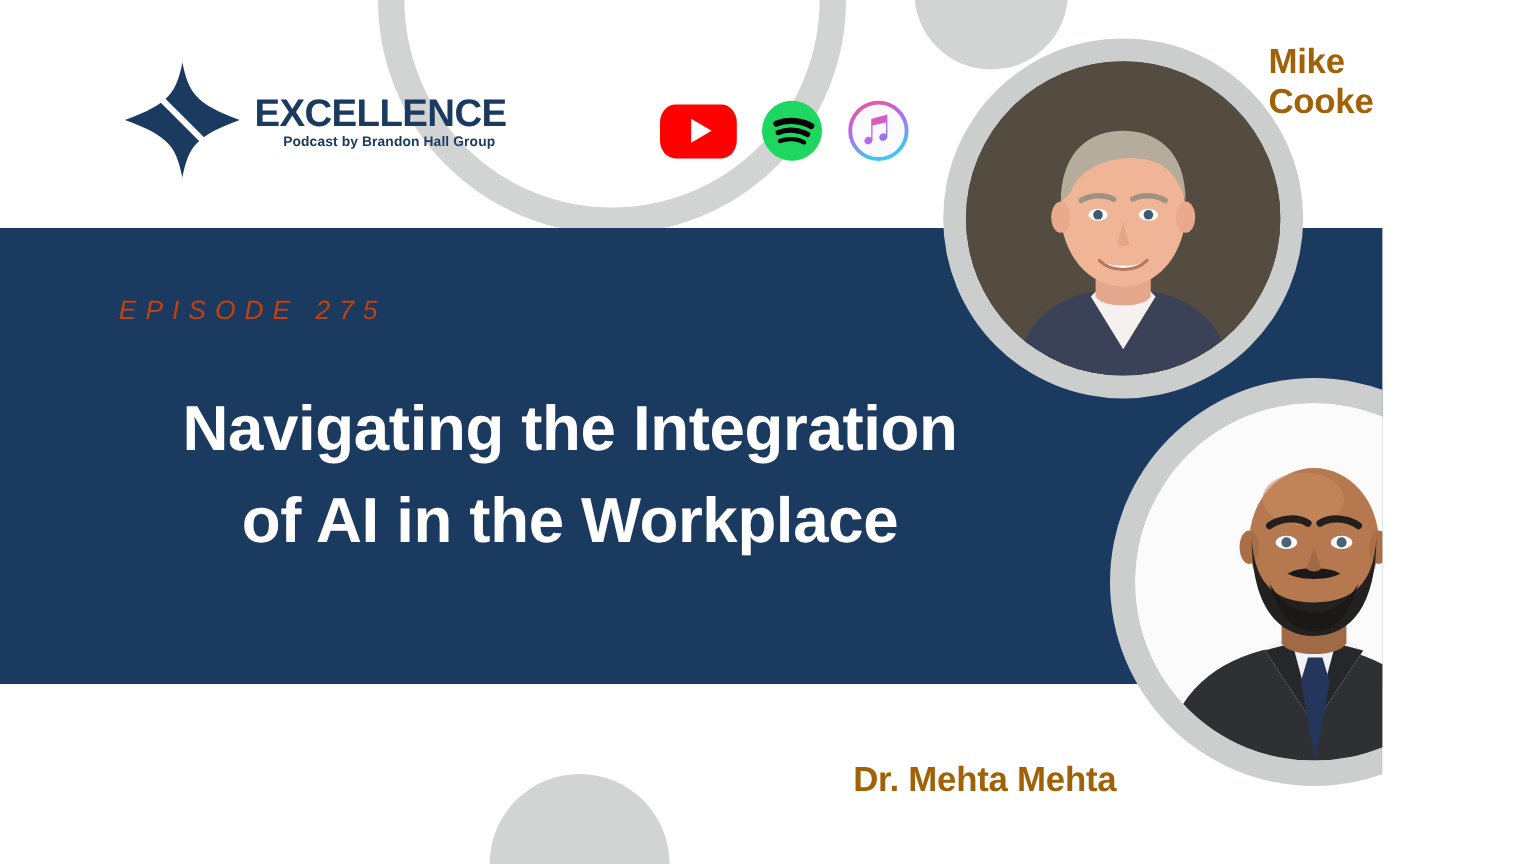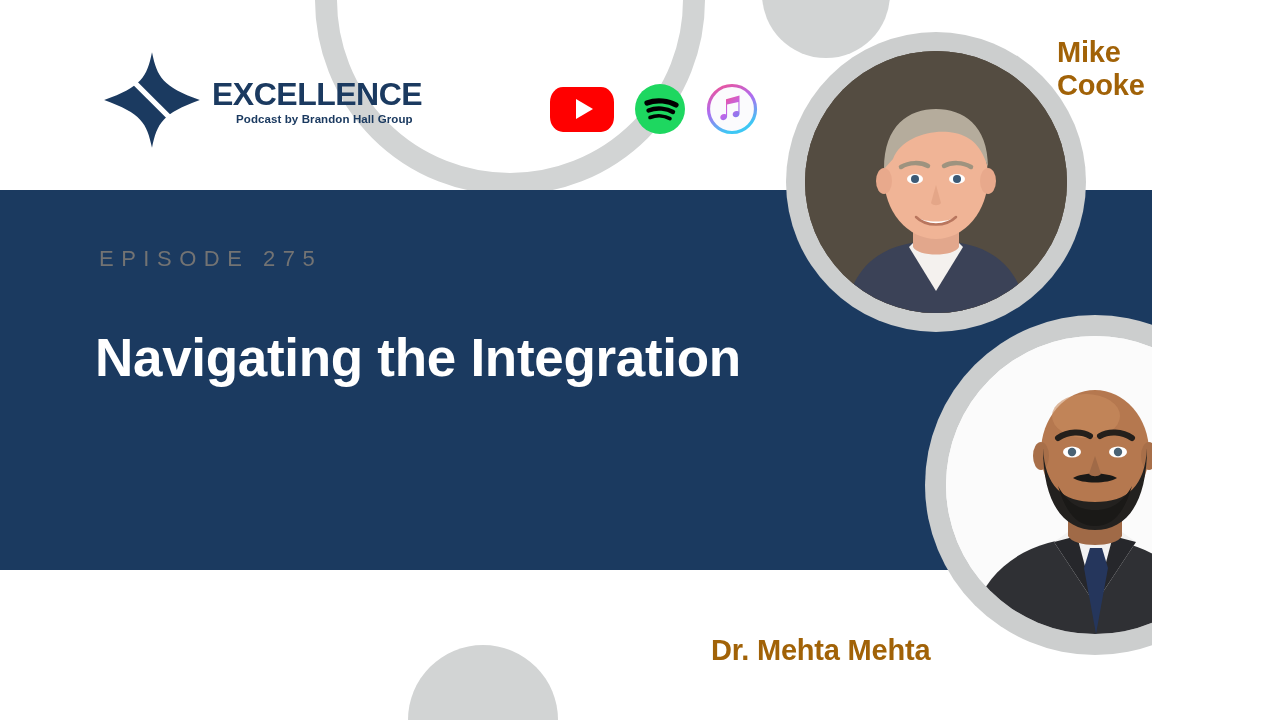--- a/index.html
+++ b/index.html
@@ -129,35 +129,37 @@
   .ap-icon {
     width: 52px;
     height: 52px;
   }
 
   
   .episode-label {
     position: absolute;
     left: 99px;
     top: 246px;
-    color: #737373;
+    color: #c2410c;
     font-size: 22px;
     letter-spacing: 7.5px;
     font-weight: normal;
+    font-style: italic;
   }
   .episode-title {
     position: absolute;
     left: 95px;
     top: 320px;
     width: 760px;
     color: #ffffff;
     font-size: 53px;
     font-weight: bold;
     line-height: 1.45;
     letter-spacing: -0.3px;
+    text-align: center;
   }
 
   
   .portrait {
     position: absolute;
     border-radius: 50%;
     background: #cccece;
     overflow: hidden;
   }
   .portrait-inner {
@@ -260,20 +262,21 @@
         </defs>
         <circle cx="26" cy="26" r="23.5" fill="#fbfbfd" stroke="url(#apRing)" stroke-width="3.2"></circle>
         <path d="M33.5 12.5 L20 16.2 L20 31.5 C18.6 30.7 16.6 30.9 15.4 32 C14 33.3 13.9 35.3 15.2 36.4 C16.5 37.6 18.7 37.4 20 36.1 C20.7 35.4 21.1 34.5 21.1 33.6 L21.1 21.6 L32.4 19.1 L32.4 28.6 C31 27.8 29 28 27.8 29.1 C26.4 30.4 26.3 32.4 27.6 33.6 C28.9 34.7 31.1 34.5 32.4 33.2 C33.1 32.5 33.5 31.6 33.5 30.7 Z" fill="url(#apNote)"></path>
       </svg>
     </div>
   </div>
 
   <div class="episode-label">EPISODE 275</div>
   <div class="episode-title">
     <div>Navigating the Integration</div>
+    <div>of AI in the Workplace</div>
   </div>
 
   <div class="portrait p1">
     <div class="portrait-inner">
       <svg viewBox="0 0 262 262" width="262" height="262">
         <rect x="0" y="0" width="262" height="262" fill="#5b5246"></rect>
         <rect x="0" y="0" width="262" height="262" fill="#4e463b" opacity="0.5"></rect>
 
         <path d="M40 262 C48 212 80 190 131 190 C182 190 214 212 222 262 Z" fill="#3b4257"></path>
 

